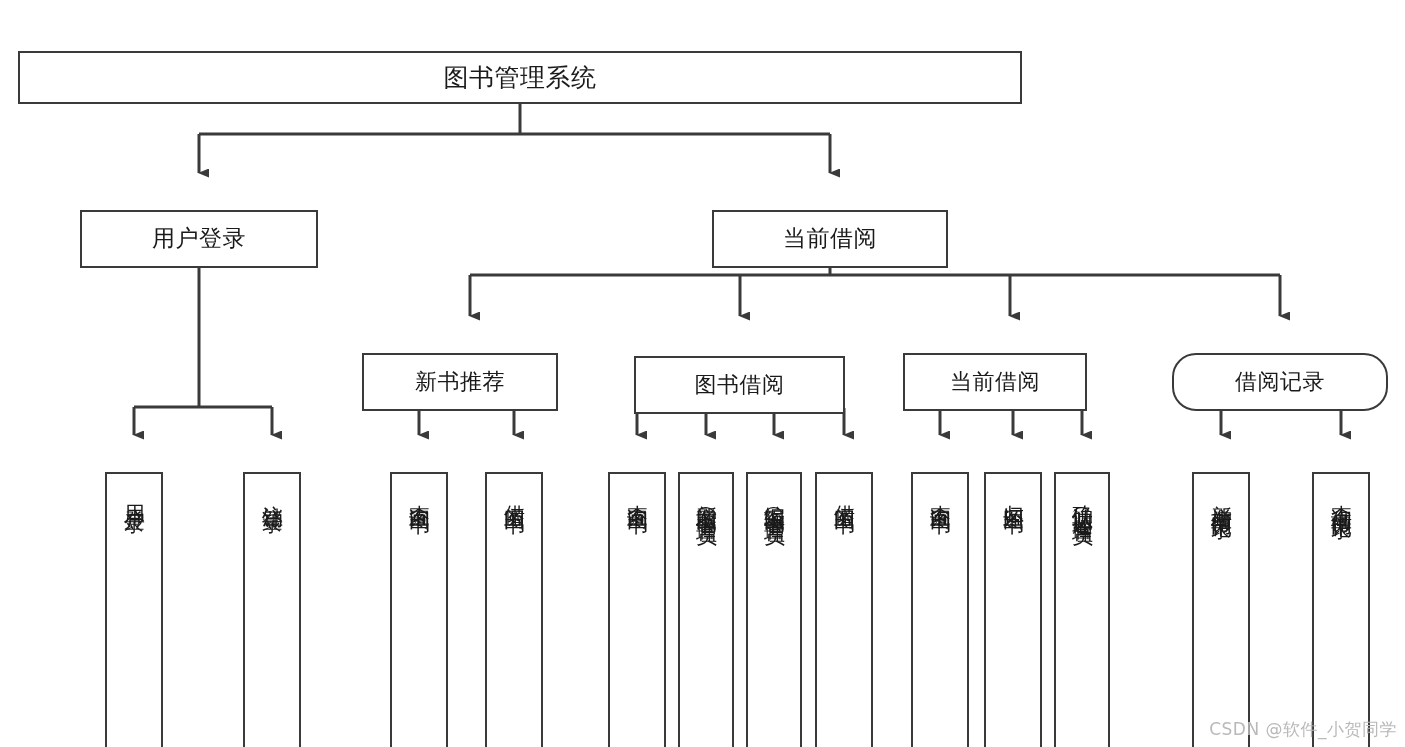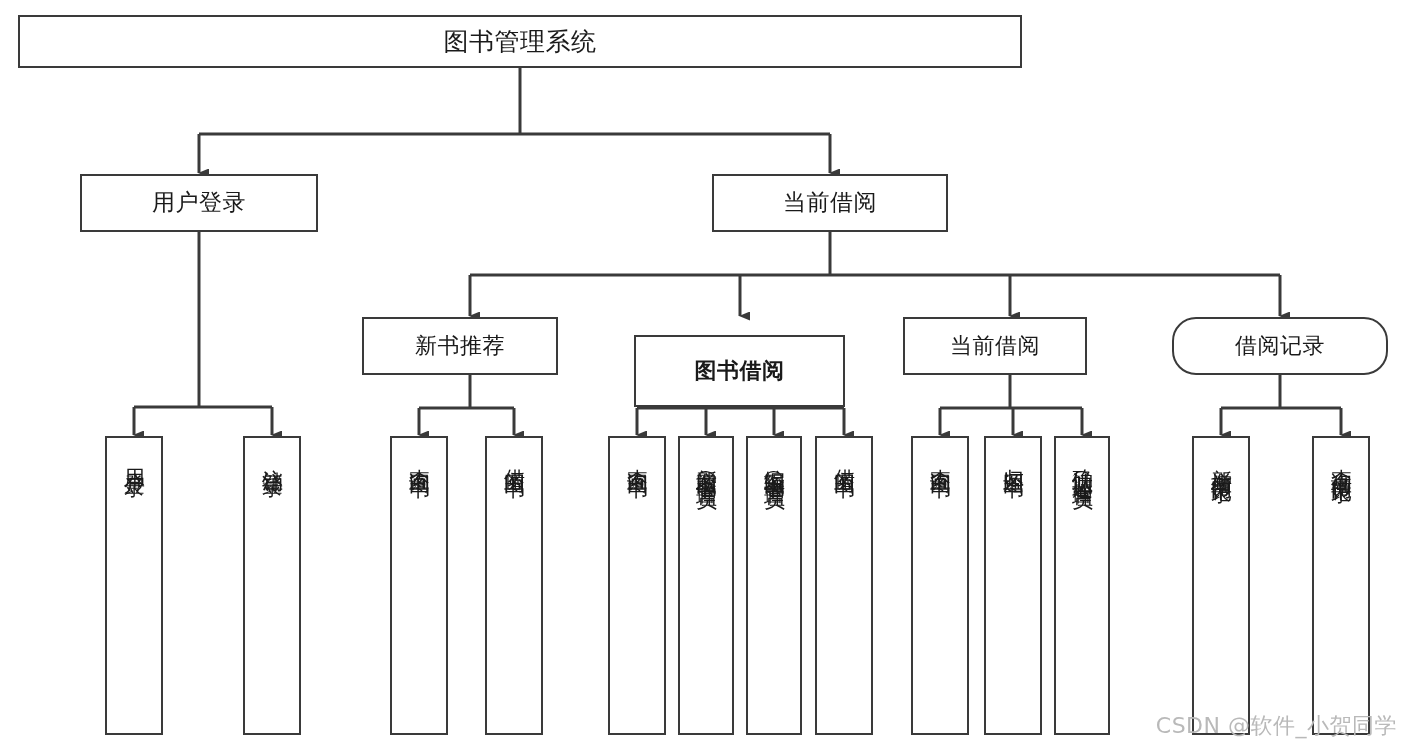--- a/index.html
+++ b/index.html
@@ -29,20 +29,21 @@
   .node {
     position: absolute;
     box-sizing: border-box;
     border: 2px solid #3a3a3a;
     background: #ffffff;
     display: flex;
     align-items: center;
     justify-content: center;
     color: #1a1a1a;
     z-index: 2;
+    margin-top: 36px;
   }
   .node .label {
     display: block;
     text-align: center;
     line-height: 1.18;
     letter-spacing: 0.5px;
     white-space: nowrap;
   }
   .node.vertical {
     align-items: flex-start;
@@ -57,21 +58,21 @@
   }
   .lvl-0 .label { font-size: 25px; }
   .lvl-1 .label { font-size: 23px; }
   .lvl-2 .label { font-size: 22px; }
   .lvl-3 .label { font-size: 21px; }
 
   #watermark {
     position: absolute;
     right: 8px;
     bottom: 6px;
-    font-size: 22px;
+    font-size: 17px;
     color: #b9b9b9;
     letter-spacing: 0.5px;
     z-index: 3;
     white-space: nowrap;
     font-family: "DejaVu Sans", "Liberation Sans", sans-serif;
   }
 </style>
 </head>
 <body>
 
@@ -126,21 +127,21 @@
       </div>
       <div class="node lvl-1" style="left: 80px; top: 174px; width: 238px; height: 58px;">
         <span class="label">用户登录</span>
       </div>
       <div class="node lvl-1" style="left: 712px; top: 174px; width: 236px; height: 58px;">
         <span class="label">当前借阅</span>
       </div>
       <div class="node lvl-2" style="left: 362px; top: 317px; width: 196px; height: 58px;">
         <span class="label">新书推荐</span>
       </div>
-      <div class="node lvl-2" style="left: 634px; top: 335px; width: 211px; height: 72px; font-weight: bold;">
+      <div class="node lvl-2" style="left: 634px; top: 320px; width: 211px; height: 58px;">
         <span class="label">图书借阅</span>
       </div>
       <div class="node lvl-2" style="left: 903px; top: 317px; width: 184px; height: 58px;">
         <span class="label">当前借阅</span>
       </div>
       <div class="node lvl-2" style="left: 1172px; top: 317px; width: 216px; height: 58px; border-radius: 24px;">
         <span class="label">借阅记录</span>
       </div>
       <div class="node lvl-3 vertical" style="left: 105px; top: 436px; width: 58px; height: 299px;">
         <span class="label">用户登录</span>

